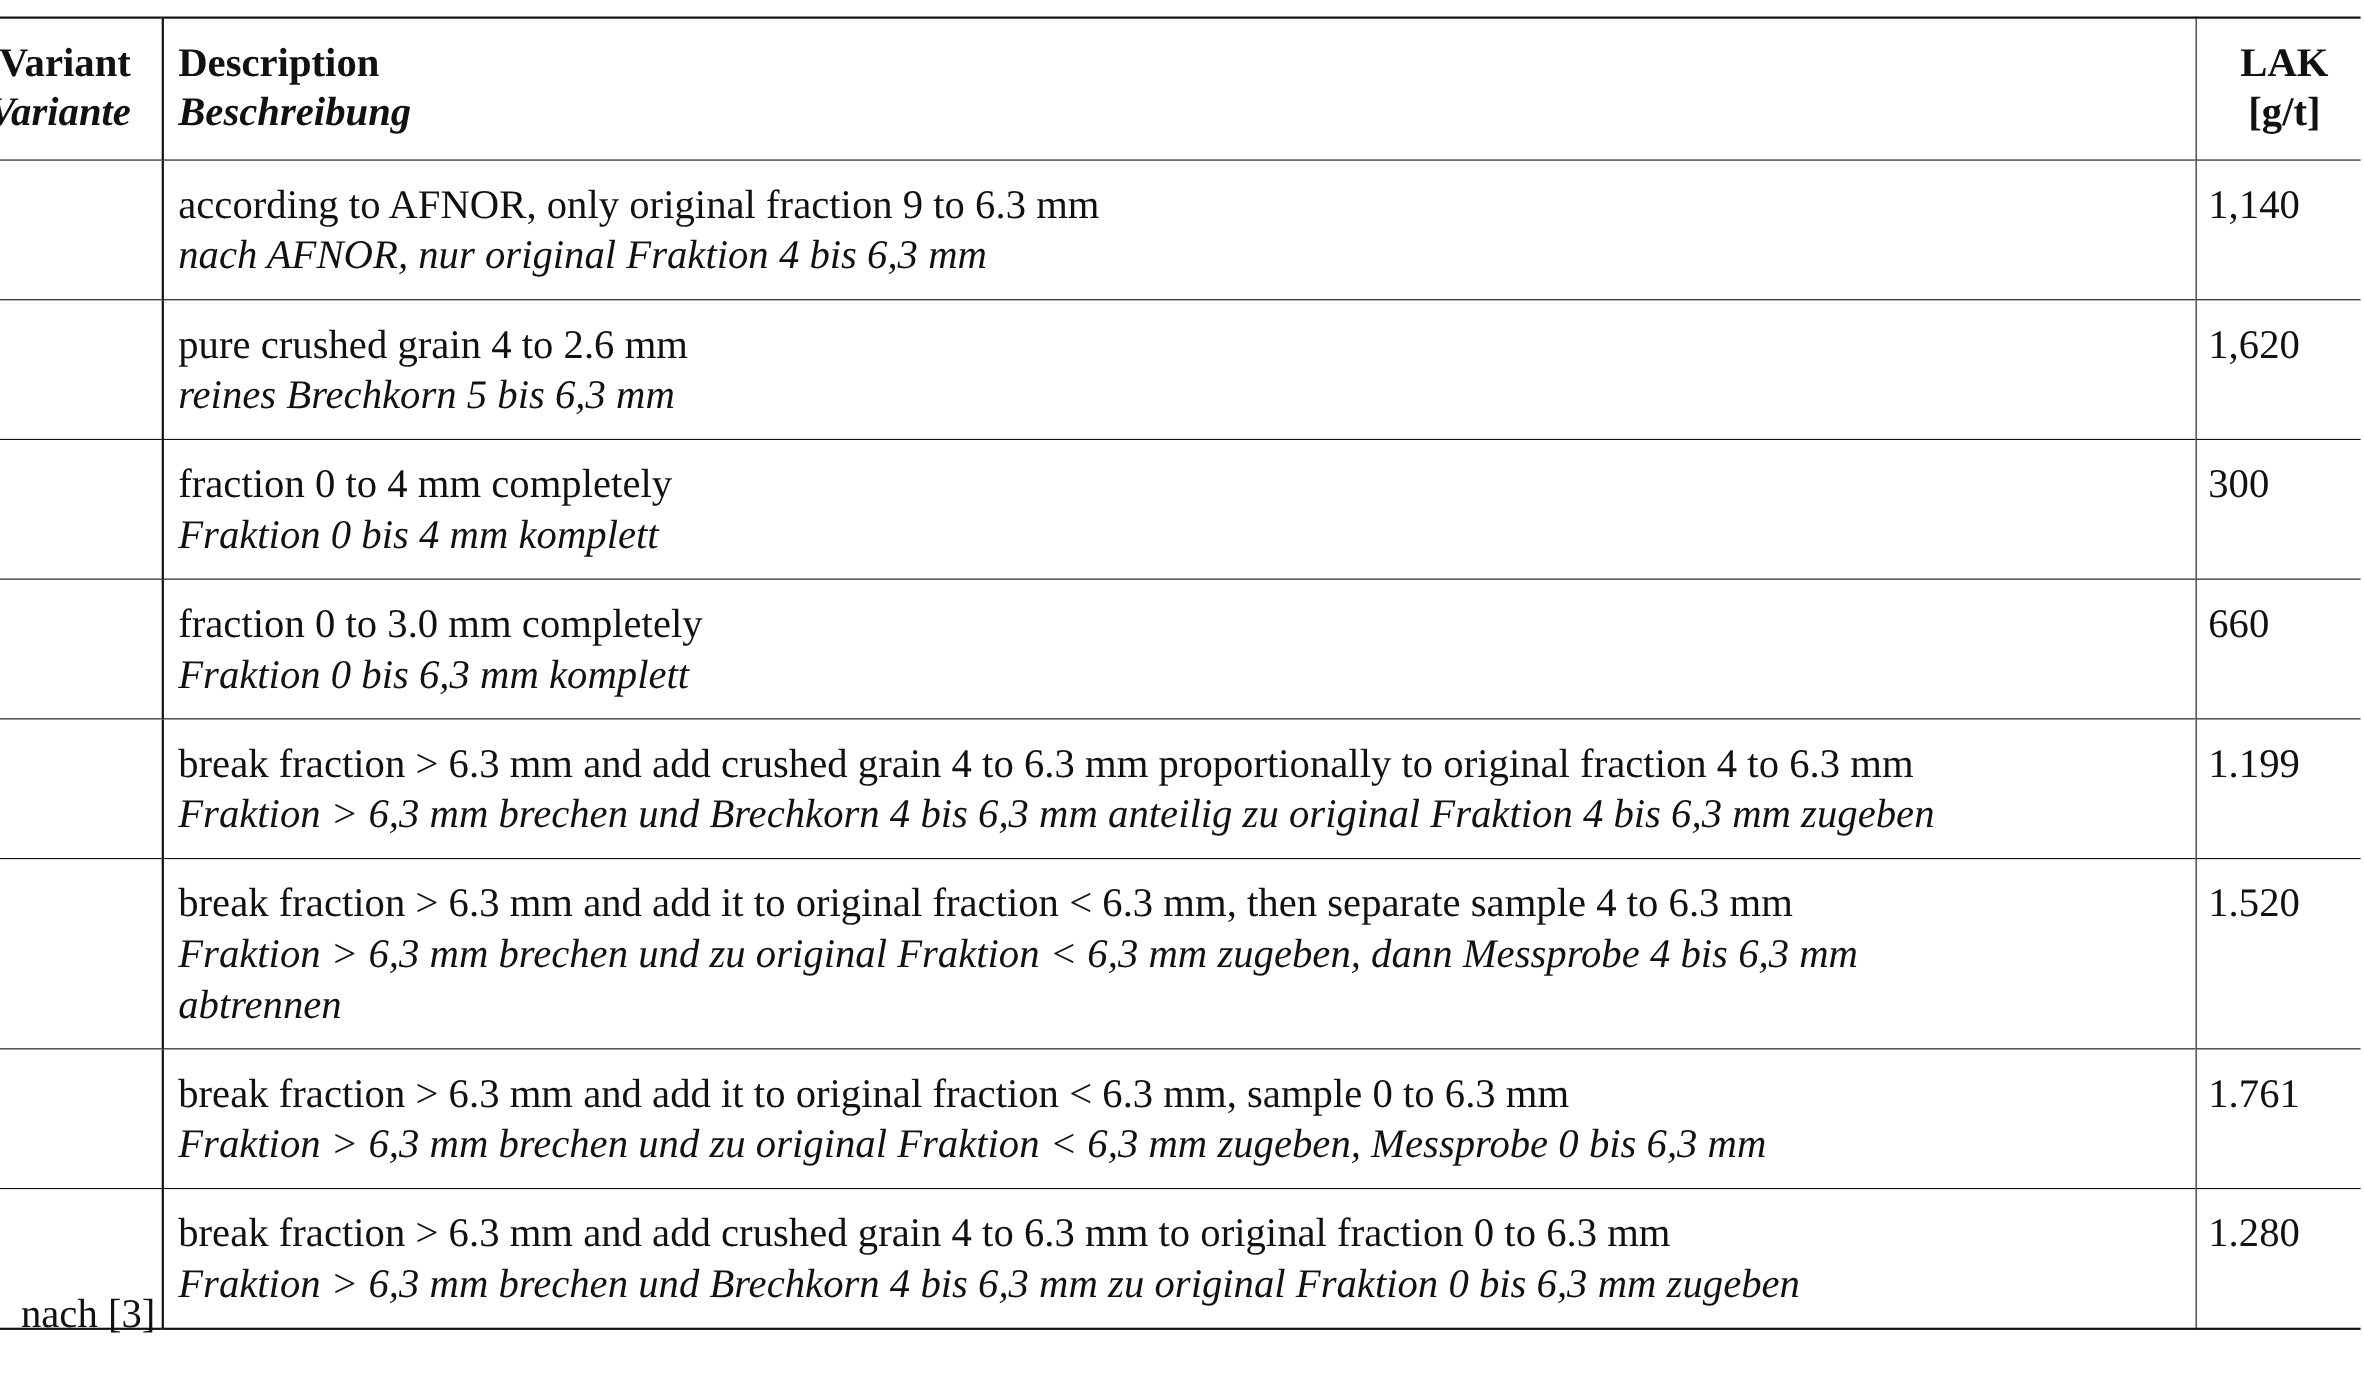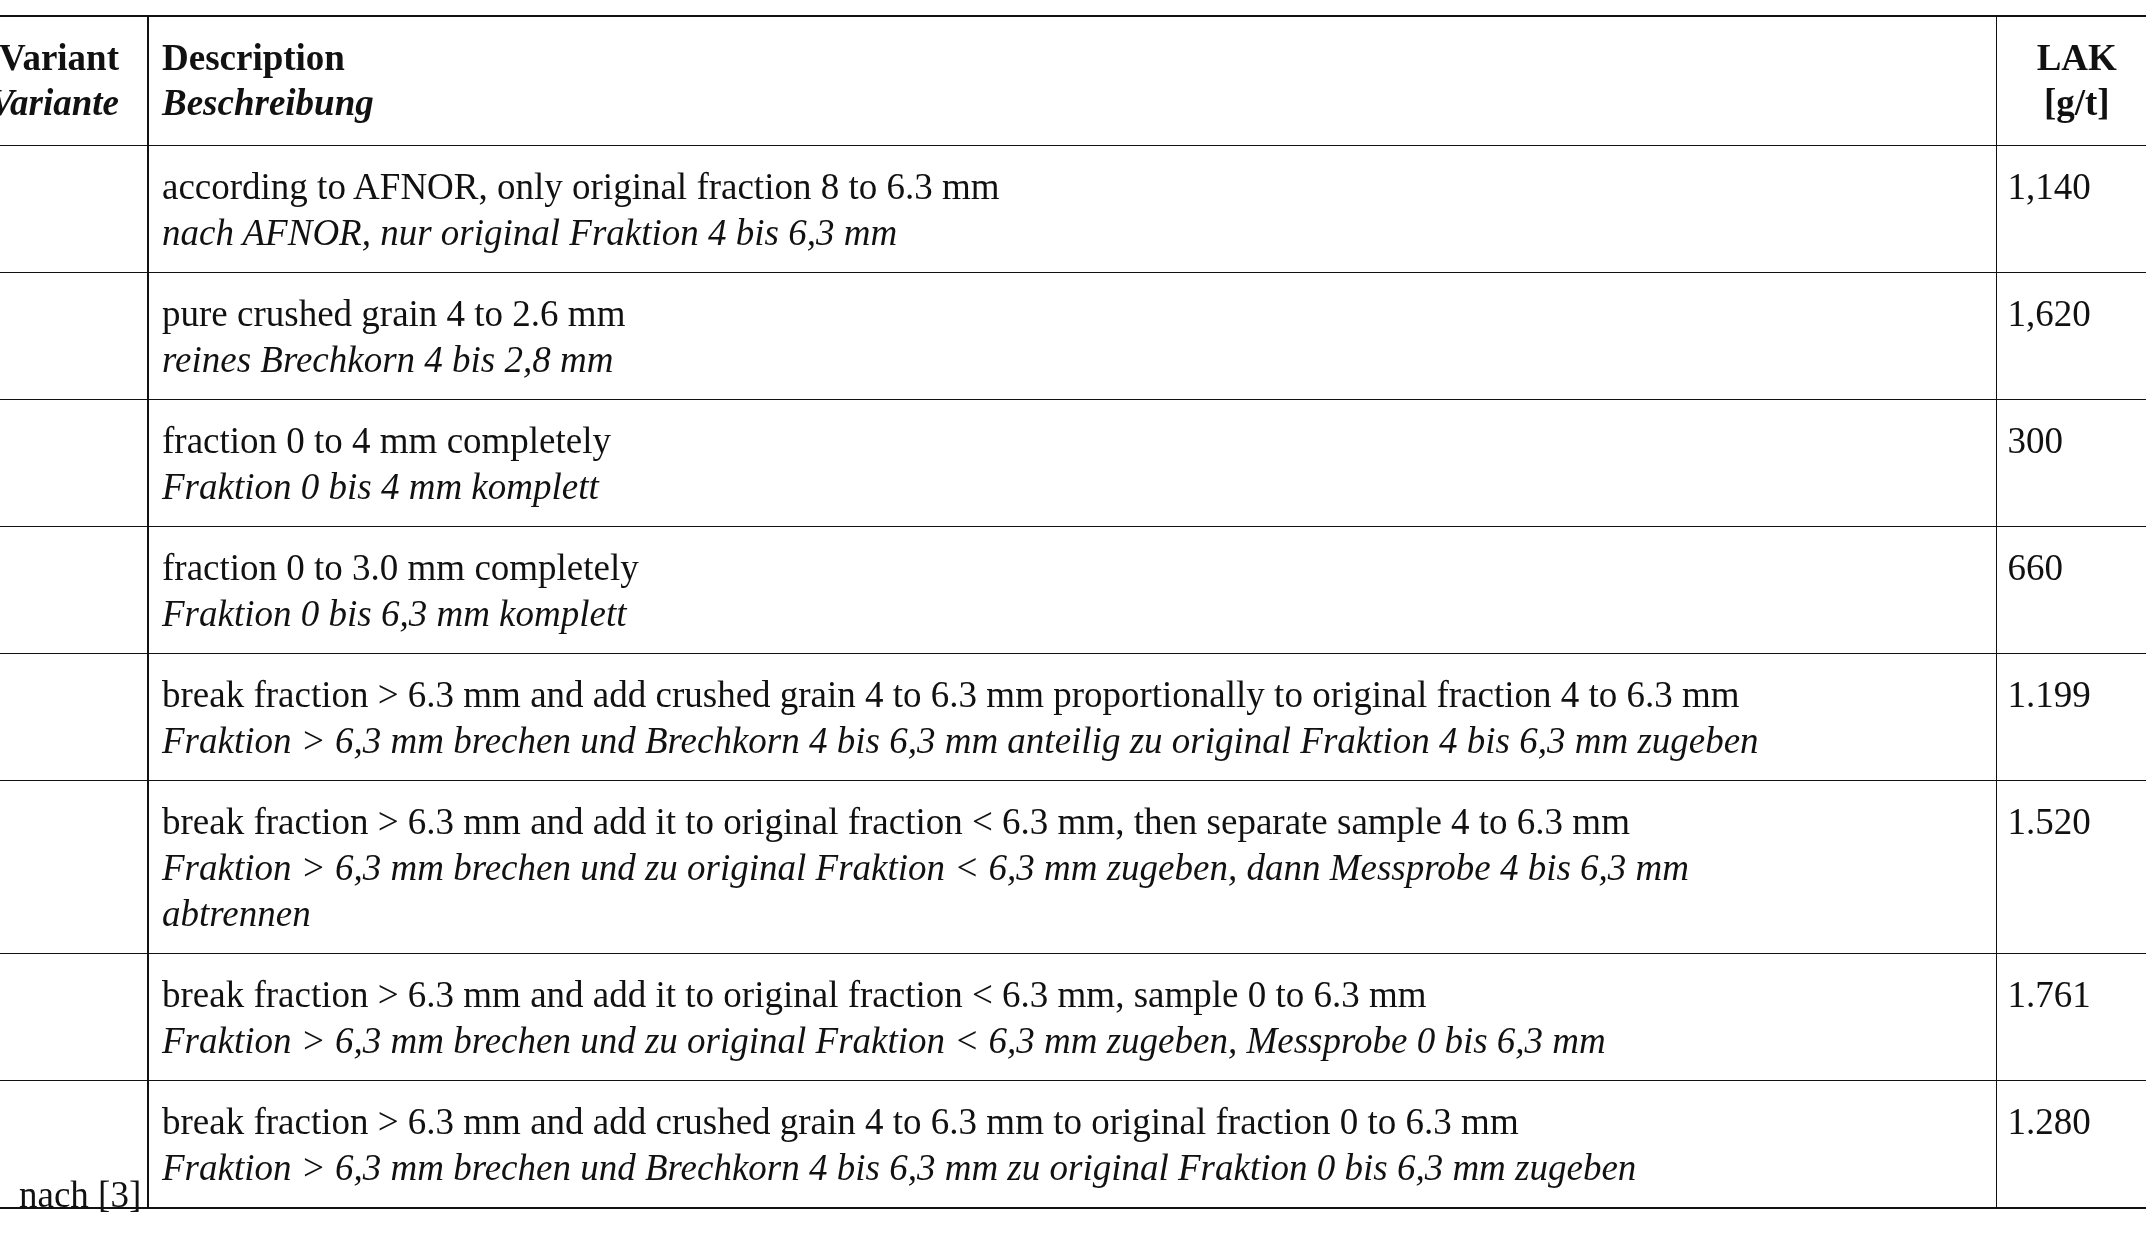--- a/index.html
+++ b/index.html
@@ -48,31 +48,31 @@
     </th>
     <th class="col-lak">
       <span class="line-en">LAK</span>
       <span class="line-en">[g/t]</span>
     </th>
   </tr>
 
   <tr>
     <td class="col-var"></td>
     <td class="col-desc">
-      <span class="line-en">according to AFNOR, only original fraction 8 to 6.3 mm</span>
+      <span class="line-en">according to AFNOR, only original fraction 9 to 6.3 mm</span>
       <span class="line-de">nach AFNOR, nur original Fraktion 4 bis 6,3 mm</span>
     </td>
     <td class="col-lak">1,140</td>
   </tr>
 
   <tr>
     <td class="col-var"></td>
     <td class="col-desc">
       <span class="line-en">pure crushed grain 4 to 2.6 mm</span>
-      <span class="line-de">reines Brechkorn 4 bis 2,8 mm</span>
+      <span class="line-de">reines Brechkorn 5 bis 6,3 mm</span>
     </td>
     <td class="col-lak">1,620</td>
   </tr>
 
   <tr>
     <td class="col-var"></td>
     <td class="col-desc">
       <span class="line-en">fraction 0 to 4 mm completely</span>
       <span class="line-de">Fraktion 0 bis 4 mm komplett</span>
     </td>

